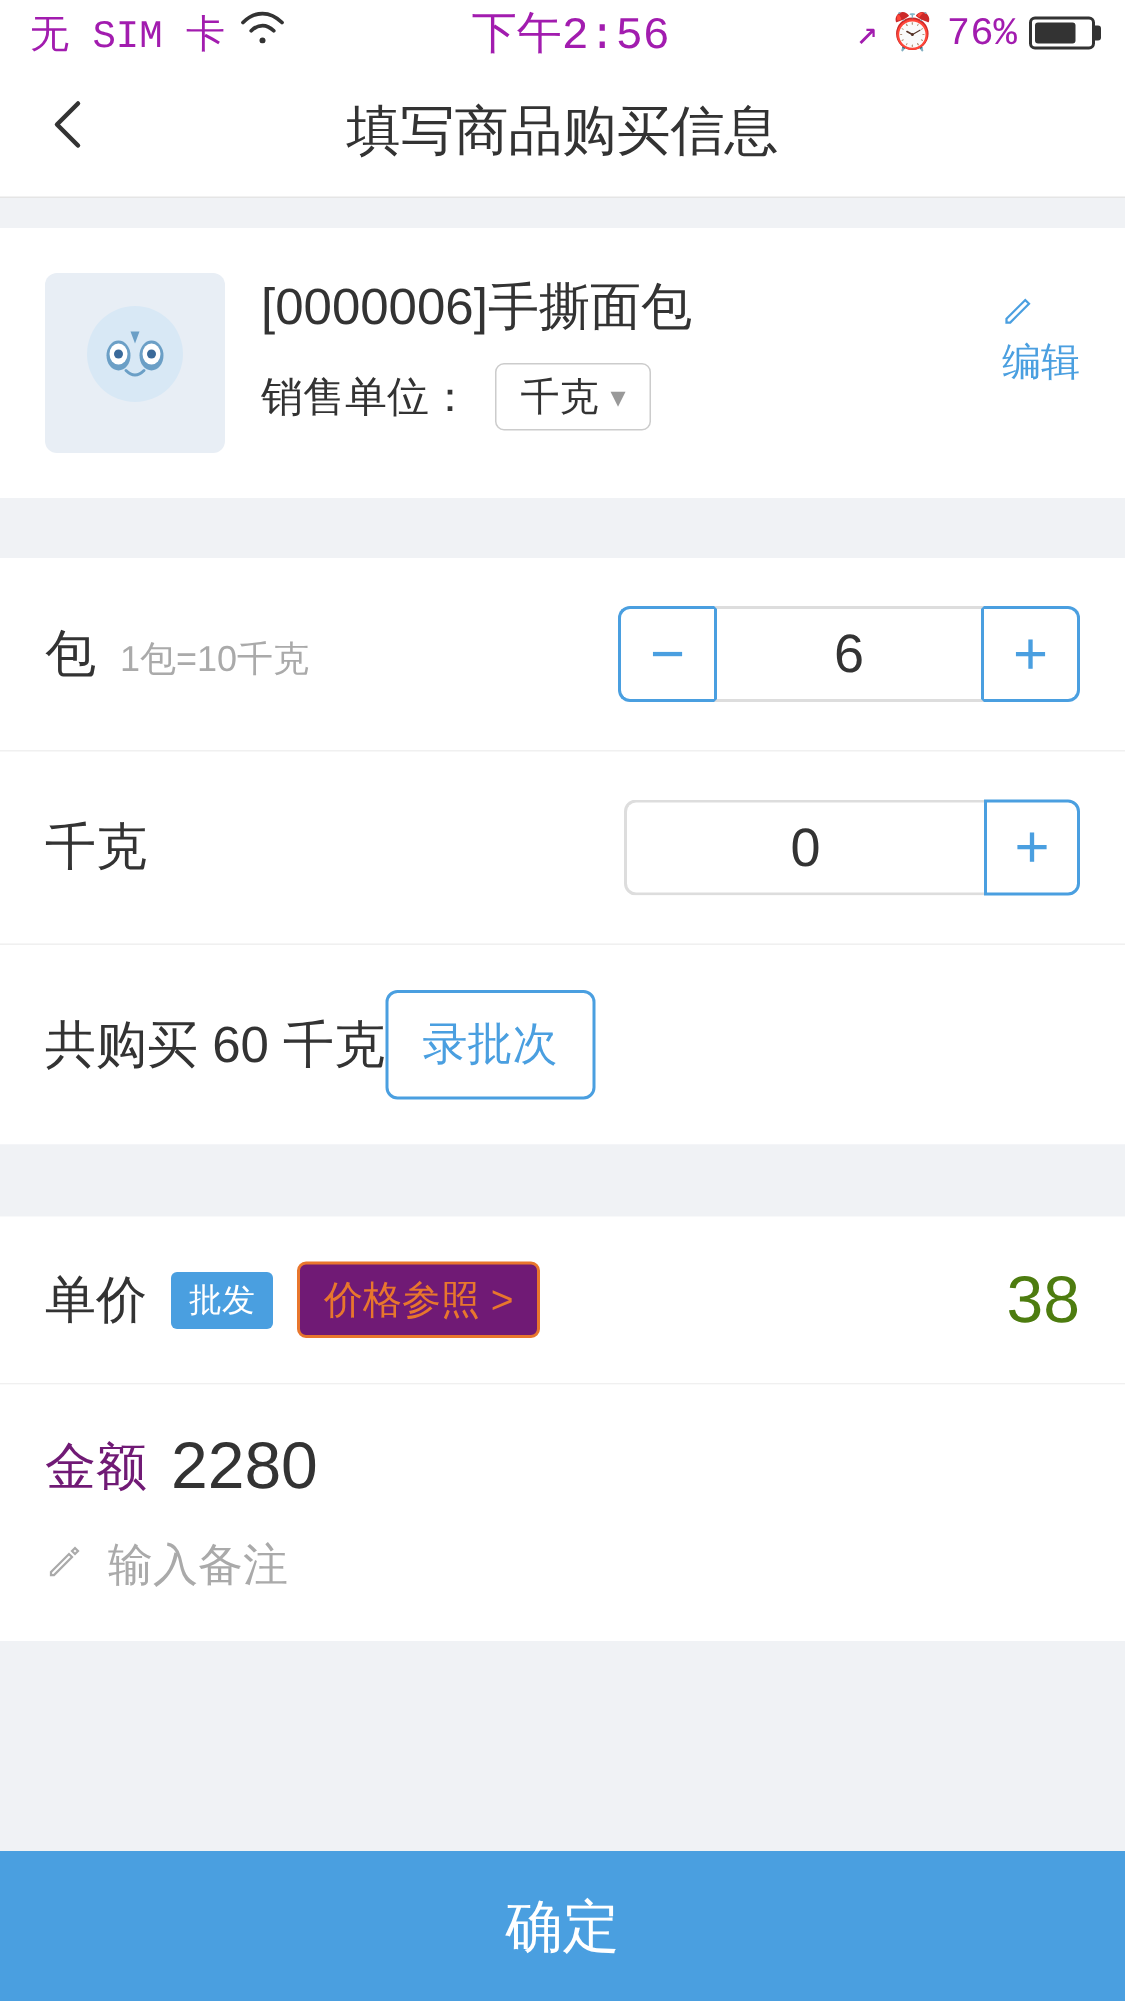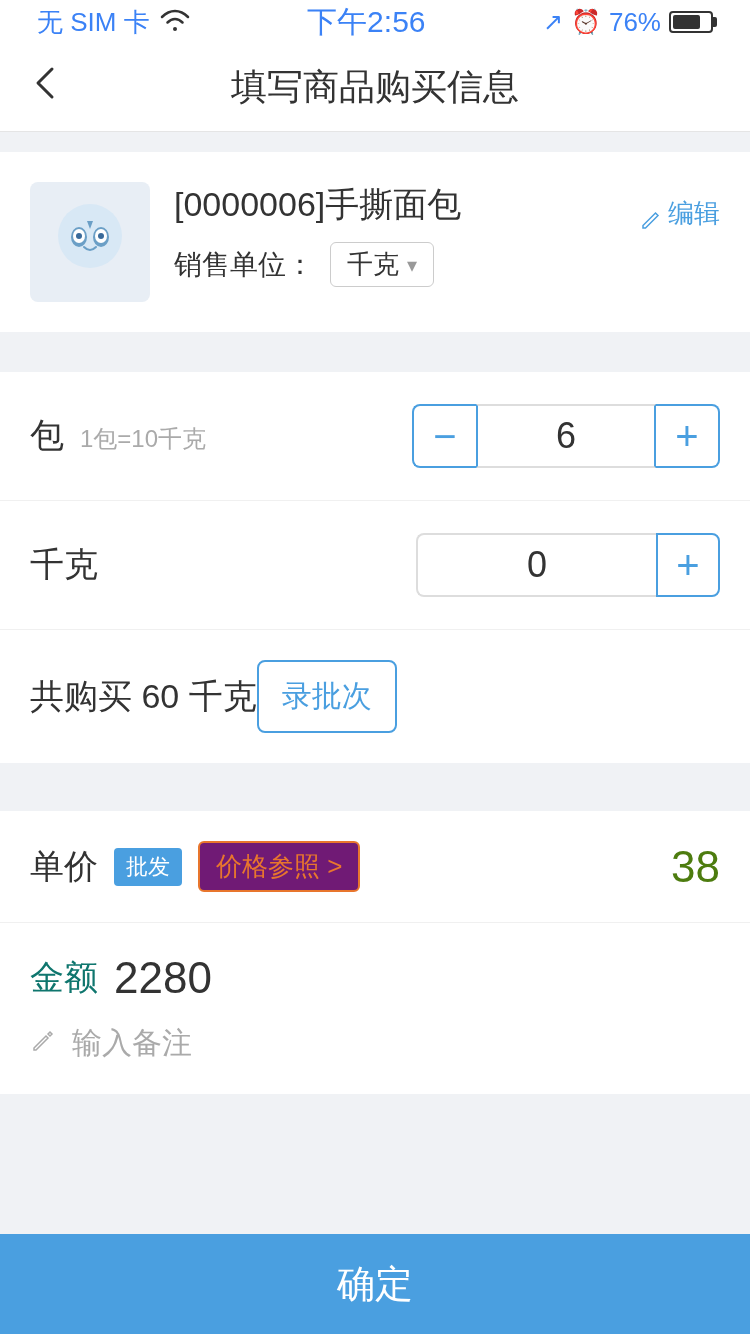--- a/index.html
+++ b/index.html
@@ -14,23 +14,24 @@
     }
 
     
     .status-bar {
       width: 100%;
       height: 44px;
       background: #fff;
       display: flex;
       align-items: center;
       justify-content: space-between;
-      padding: 0 37px;
+      padding: 0 20px;
       font-size: 26px;
-      color: #3b82f6;
+      color: #a21caf;
+      font-family: Liberation Mono, monospace;
     }
     .status-left { display: flex; align-items: center; gap: 10px; }
     .status-center { font-size: 30px; font-weight: 500; }
     .status-right { display: flex; align-items: center; gap: 8px; font-size: 26px; }
     .battery-bar {
       width: 44px; height: 22px;
       border: 2px solid #333;
       border-radius: 4px;
       position: relative;
       display: inline-flex;
@@ -133,23 +134,24 @@
       gap: 8px;
     }
     .unit-selector .chevron { color: #999; font-size: 20px; }
     .edit-btn {
       position: absolute;
       right: 30px;
       top: 44px;
       font-size: 26px;
       color: #4a9fe0;
       display: flex;
-      align-items: flex-end;
+      align-items: flex-start;
       gap: 6px;
       cursor: pointer;
+      flex-direction: column;
     }
     .product-section { position: relative; }
 
     
     .quantity-section {
       background: #fff;
       margin-top: 20px;
     }
     .quantity-row {
       display: flex;
@@ -301,21 +303,21 @@
     .amount-section {
       background: #fff;
       padding: 30px;
     }
     .amount-row {
       display: flex;
       align-items: center;
       gap: 16px;
       margin-bottom: 20px;
     }
-    .amount-label { font-size: 34px; color: #0f766e; }
+    .amount-label { font-size: 34px; color: #701a75; }
     .amount-value { font-size: 44px; color: #333; font-weight: 500; }
     .note-row {
       display: flex;
       align-items: center;
       gap: 14px;
     }
     .pencil-icon { font-size: 28px; color: #aaa; }
     .note-text { font-size: 30px; color: #aaa; }
 
     

